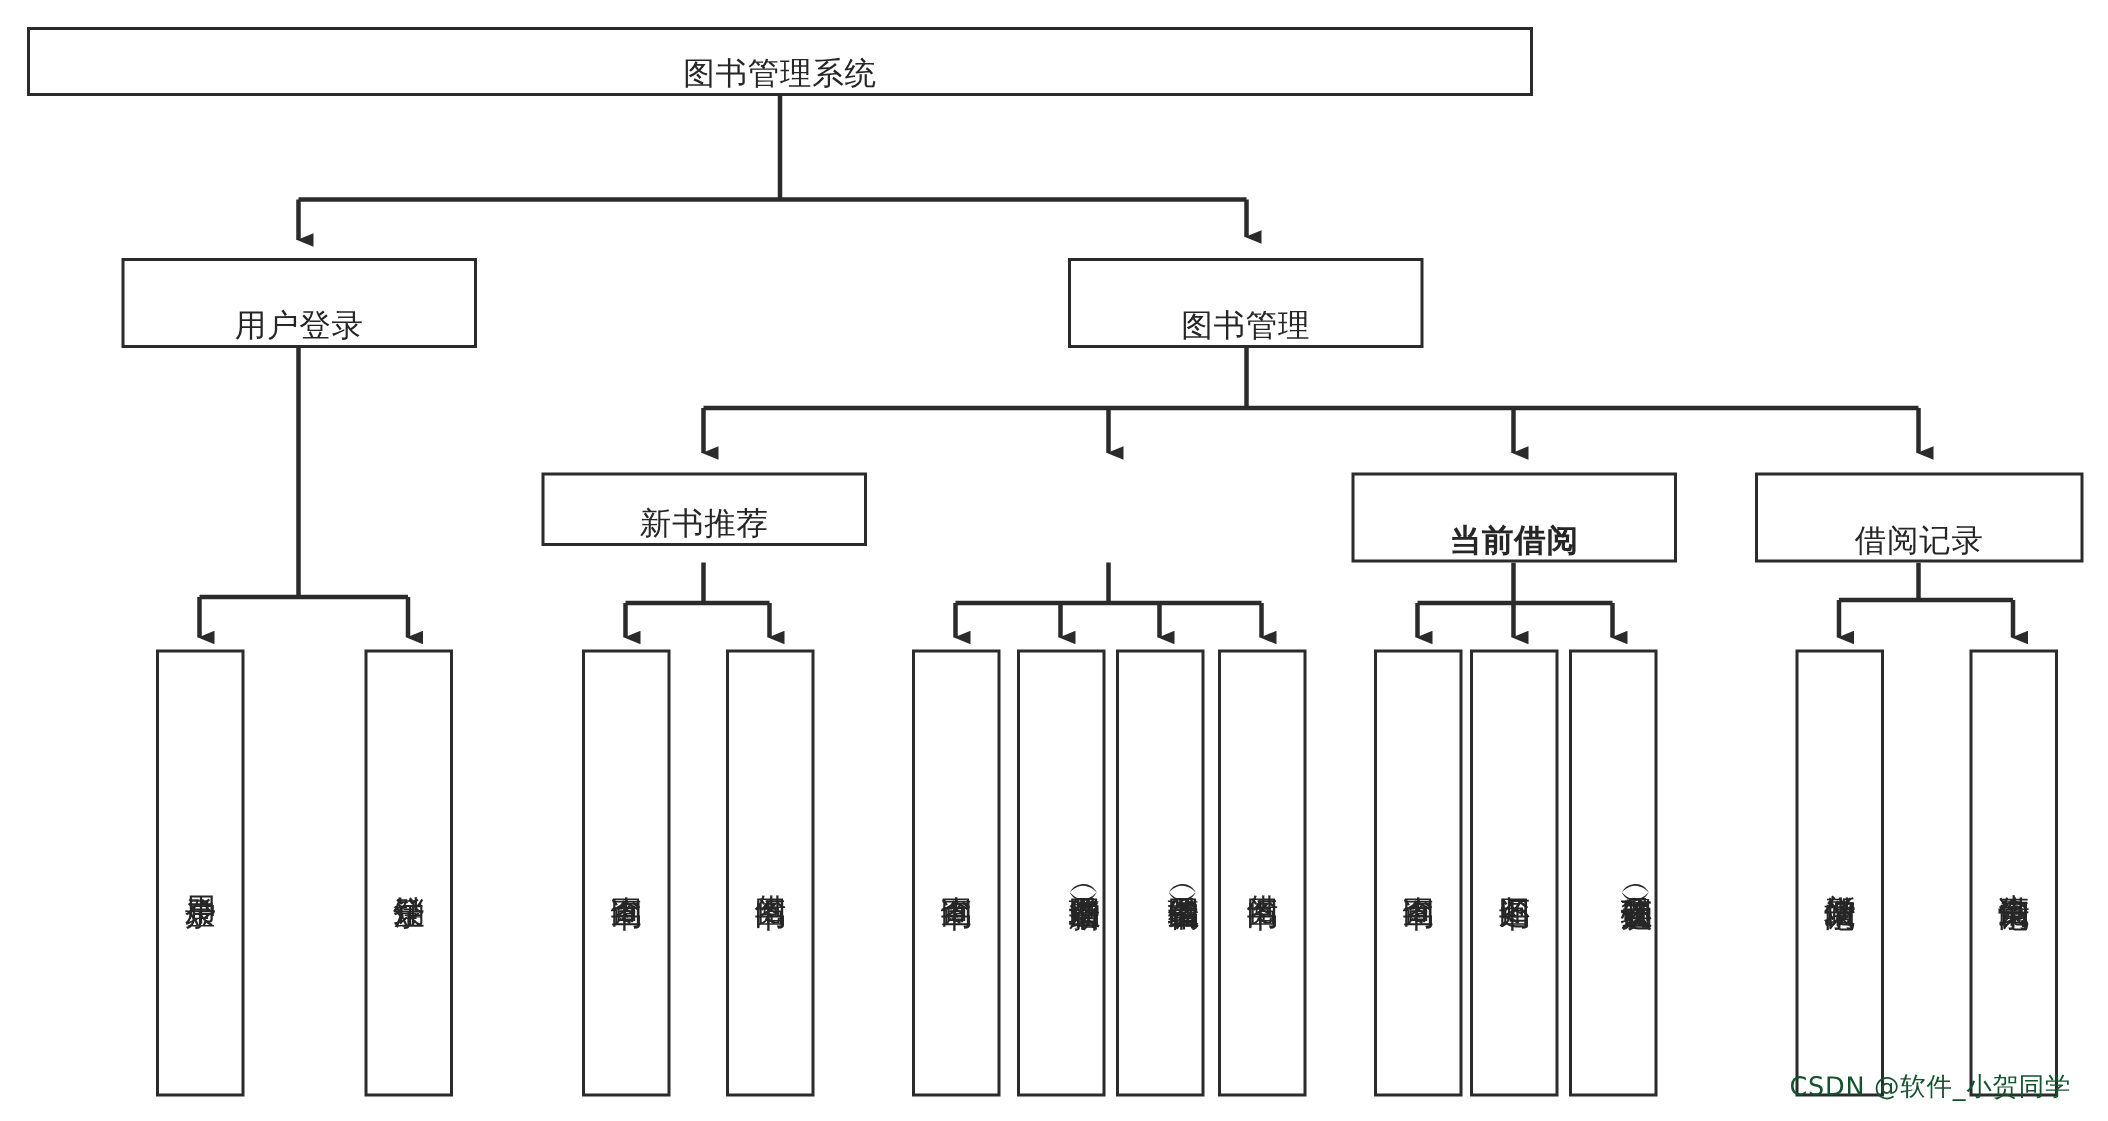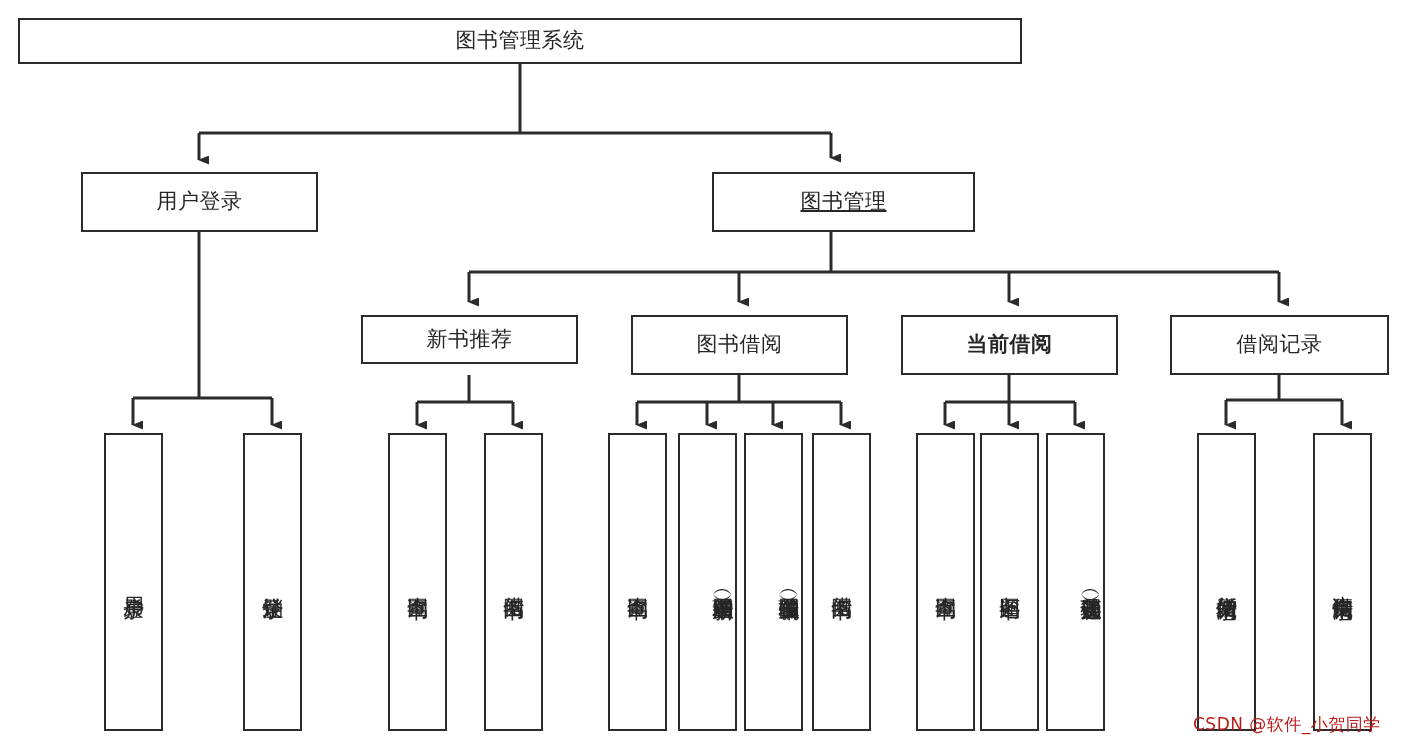--- a/index.html
+++ b/index.html
@@ -25,21 +25,21 @@
     width: 1405px;
     height: 747px;
     pointer-events: none;
   }
   .node {
     position: absolute;
     box-sizing: border-box;
     background: #ffffff;
     border: 2px solid #2b2b2b;
     display: flex;
-    align-items: center;
+    align-items: flex-end;
     justify-content: center;
     color: #262626;
   }
   .node.horizontal {
     font-size: 21px;
     line-height: 1.2;
     letter-spacing: 0.5px;
     white-space: nowrap;
   }
   .node.vertical {
@@ -57,21 +57,21 @@
     justify-content: center;
     letter-spacing: 0px;
     line-height: 1.18;
   }
   .node-label {
     display: block;
   }
   .watermark {
     position: absolute;
     font-size: 17px;
-    color: #b91c1c;
+    color: #14532d;
     white-space: nowrap;
     letter-spacing: 0.5px;
   }
 </style>
 </head>
 <body>
 
 <div id="diagram-root">
 
   <svg id="edge-layer" viewBox="0 0 1405 747" width="1405" height="747">
@@ -125,29 +125,26 @@
     </g>
   </svg>
 
   <div class="node horizontal" style="left:18px; top:18px; width:1004px; height:46px;">
     <span class="node-label">图书管理系统</span>
   </div>
 
   <div class="node horizontal" style="left:81px; top:172px; width:237px; height:60px;">
     <span class="node-label">用户登录</span>
   </div>
-  <div class="node horizontal" style="left:712px; top:172px; width:263px; height:60px;text-decoration:underline;">
+  <div class="node horizontal" style="left:712px; top:172px; width:237px; height:60px;">
     <span class="node-label">图书管理</span>
   </div>
 
   <div class="node horizontal" style="left:361px; top:315px; width:217px; height:49px;">
     <span class="node-label">新书推荐</span>
-  </div>
-  <div class="node horizontal" style="left:631px; top:315px; width:217px; height:60px;">
-    <span class="node-label">图书借阅</span>
   </div>
   <div class="node horizontal" style="left:901px; top:315px; width:217px; height:60px;font-weight:bold;">
     <span class="node-label">当前借阅</span>
   </div>
   <div class="node horizontal" style="left:1170px; top:315px; width:219px; height:60px;">
     <span class="node-label">借阅记录</span>
   </div>
 
   <div class="node vertical" style="left:104px; top:433px; width:59px; height:298px;">
     <span class="node-label">用户登录</span>

